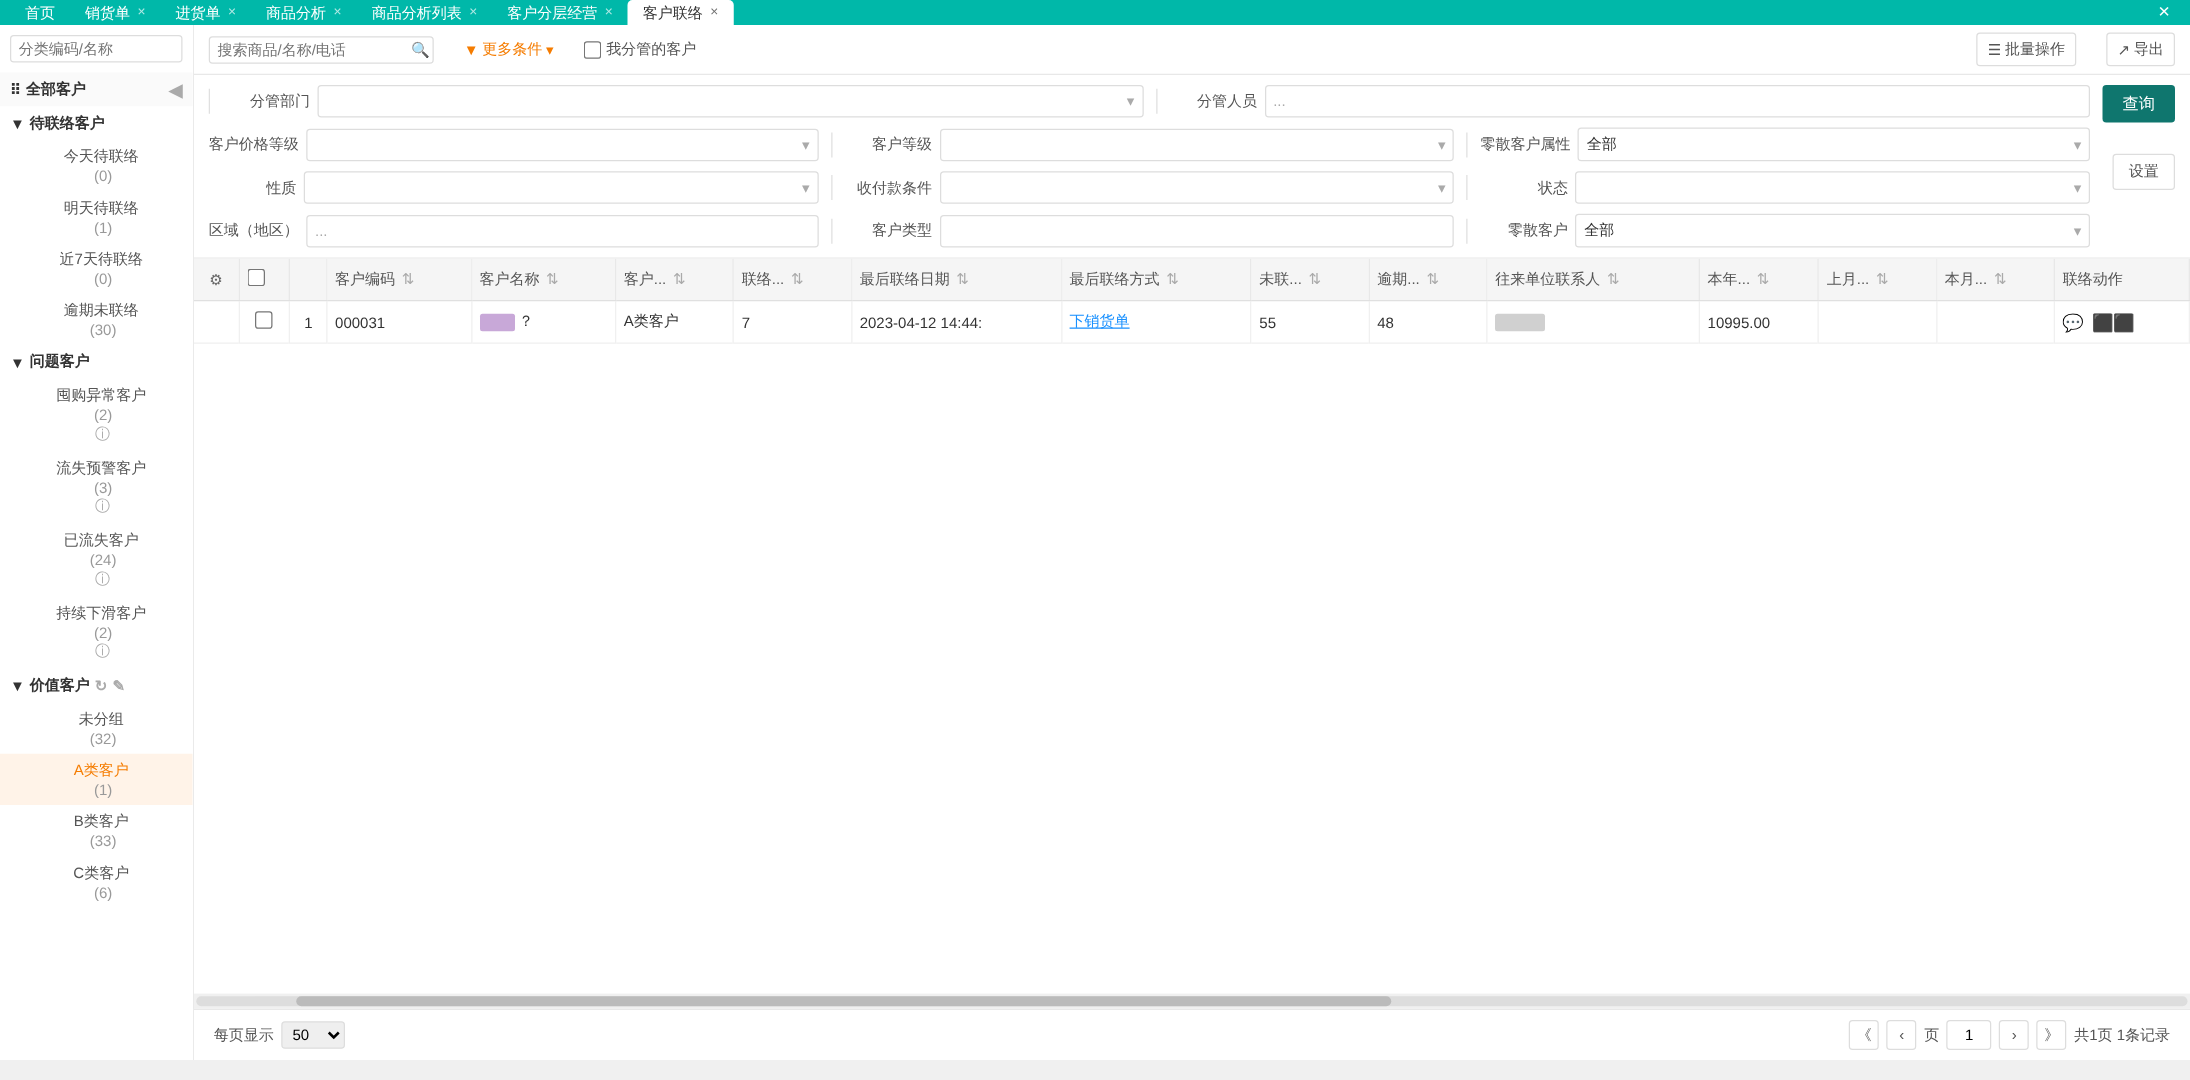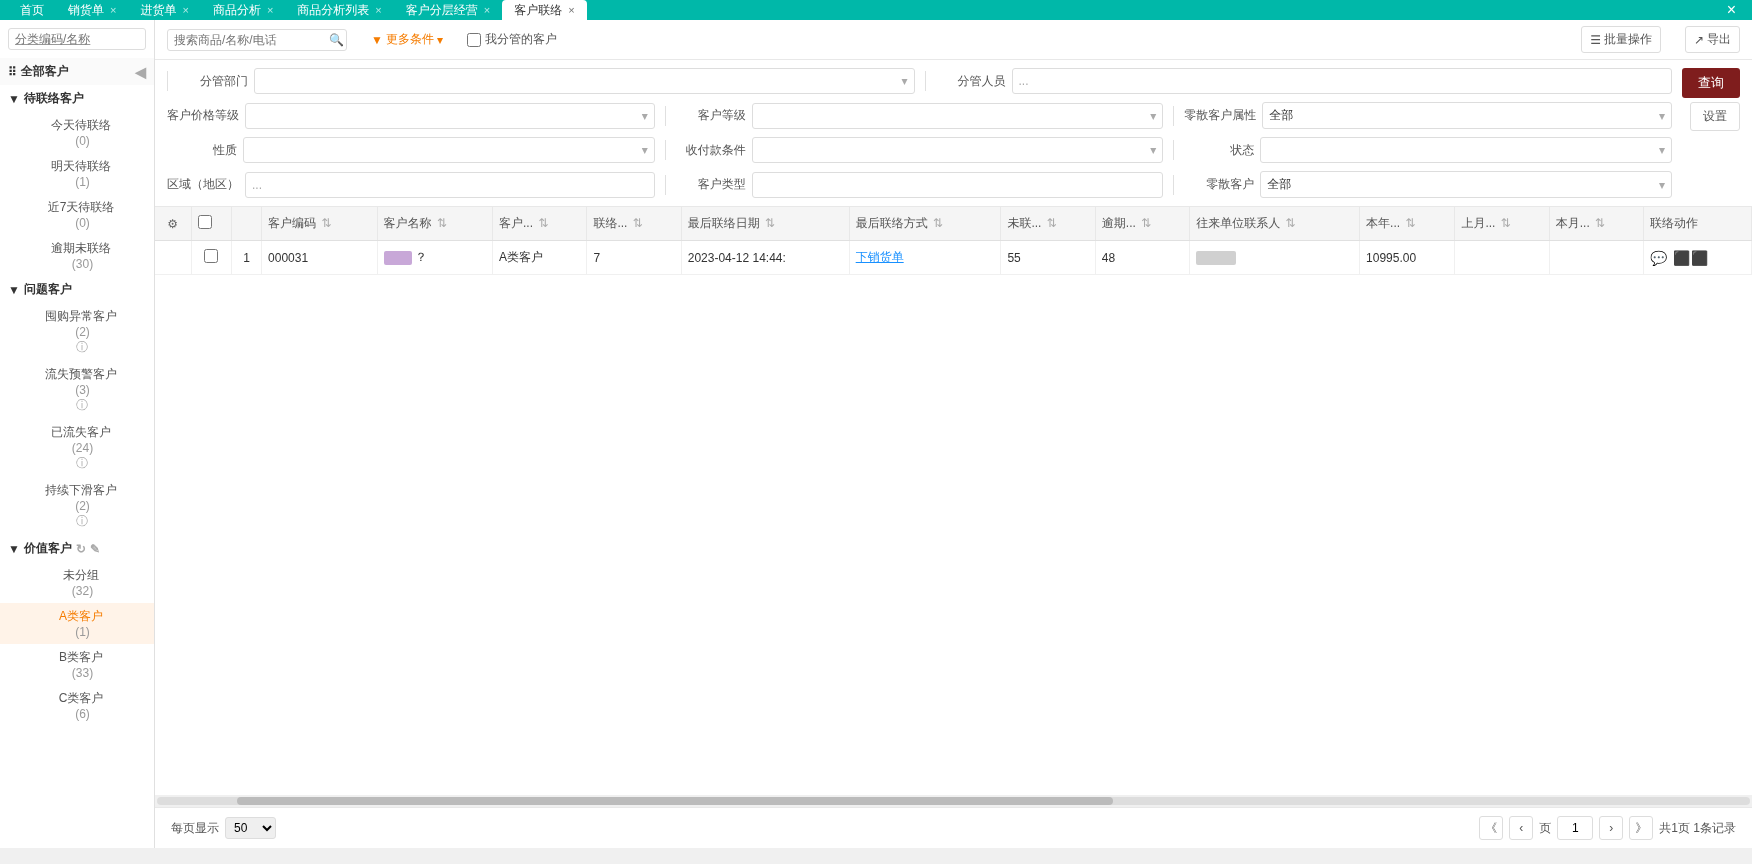--- a/index.html
+++ b/index.html
@@ -33,21 +33,21 @@
 
     
     .sidebar {
       width: 155px; background: #fff; border-right: 1px solid #e0e0e0;
       display: flex; flex-direction: column; overflow-y: auto;
       flex-shrink: 0;
     }
     .sidebar-search {
       display: flex; align-items: center;
       border: 1px solid #ddd; margin: 8px; border-radius: 3px;
-      padding: 3px 6px; color: #999; text-decoration: underline;
+      padding: 3px 6px; color: #999;
     }
     .sidebar-search input {
       border: none; outline: none; flex: 1; font-size: 12px; color: #333;
       background: transparent;
     }
     .sidebar-section-header {
       display: flex; align-items: center; padding: 5px 8px;
       font-weight: bold; color: #333; cursor: pointer;
       background: #fafafa;
     }
@@ -116,26 +116,26 @@
       padding: 4px 6px; outline: none; font-size: 12px; color: #333;
       display: flex; align-items: center; justify-content: space-between;
       cursor: pointer; min-height: 26px;
     }
     .filter-input .caret { color: #aaa; }
     .filter-input-dots { color: #aaa; }
     .filter-divider { width: 1px; height: 20px; background: #e0e0e0; }
 
     
     .btn-query {
-      background: #7f1d1d; color: white; border: none; border-radius: 3px;
+      background: #0f766e; color: white; border: none; border-radius: 3px;
       padding: 6px 16px; cursor: pointer; font-size: 13px;
     }
     .btn-settings {
       background: white; color: #555; border: 1px solid #ddd; border-radius: 3px;
-      padding: 5px 12px; cursor: pointer; font-size: 12px; margin-top: 0;
+      padding: 5px 12px; cursor: pointer; font-size: 12px; margin-top: 21px;
     }
     .btn-actions-col { display: flex; flex-direction: column; align-items: flex-end; gap: 4px; }
 
     
     .table-container {
       flex: 1; overflow: auto; background: white; margin: 0;
     }
     table {
       width: 100%; border-collapse: collapse; font-size: 12px;
     }

